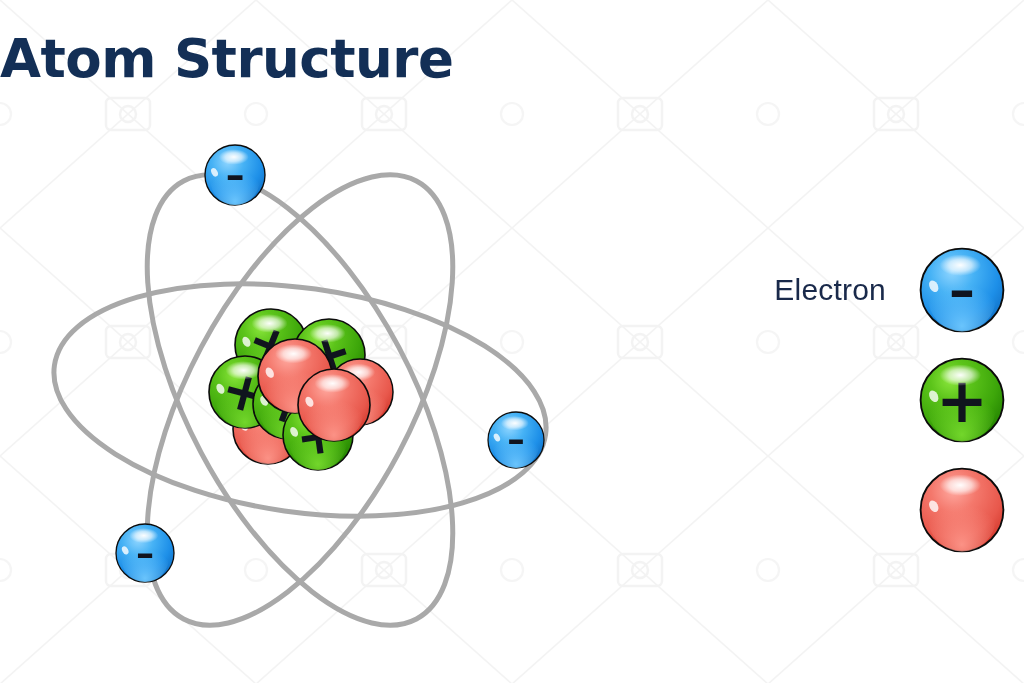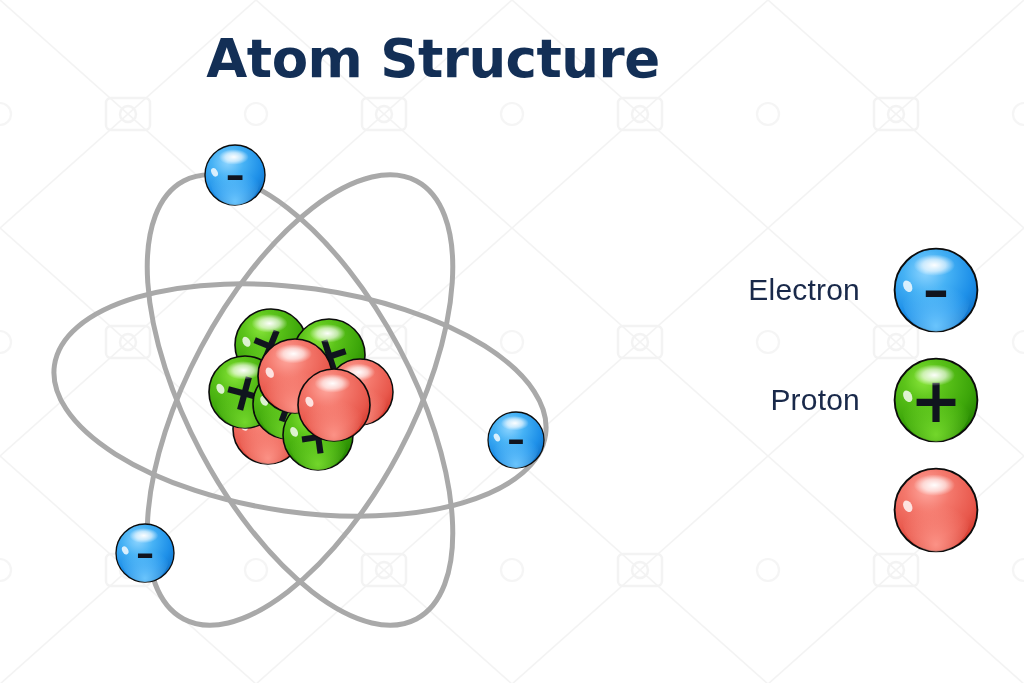--- a/index.html
+++ b/index.html
@@ -20,40 +20,40 @@
     position:absolute; inset:0;
     pointer-events:none;
     opacity:1;
   }
 
   
   #page-title {
     position:absolute;
     left:0; top:28px;
     width:866px;
-    text-align:center;
+    text-align:left;
     font-size:53px;
     font-weight:bold;
     letter-spacing:-0.5px;
     color:#132f56;
     font-family:"DejaVu Sans", sans-serif;
   }
 
   
   #atom-diagram {
     position:absolute;
     left:30px; top:100px;
     width:570px; height:570px;
   }
   #atom-svg { display:block; width:570px; height:570px; }
 
   
   #legend {
     position:absolute;
-    left:692px; top:240px;
+    left:718px; top:240px;
     width:300px; height:340px;
   }
   .legend-row {
     position:absolute;
     left:0; width:290px; height:100px;
     display:flex; align-items:center; justify-content:flex-end;
   }
   .legend-label {
     font-size:30px;
     font-weight:400;
@@ -237,21 +237,20 @@
           <g transform="translate(50,50)">
             <circle cx="0" cy="0" r="45" fill="url(#g-electron)" stroke="#0c0c0c" stroke-width="2.025"></circle>
             <circle cx="0" cy="8.1" r="36.9" fill="url(#g-electron-rim)"></circle>
             <text x="0" y="0" text-anchor="middle" dominant-baseline="central" fill="#10141e" font-family="&quot;DejaVu Sans&quot;, sans-serif" font-weight="bold" font-size="56.25" transform="rotate(0)">–</text>
             <ellipse cx="-1.8" cy="-27" rx="22.5" ry="11.700000000000001" fill="url(#g-spec)"></ellipse>
             <ellipse cx="-25.200000000000003" cy="-18" rx="4.5" ry="6.75" fill="#ffffff" opacity="0.80" transform="rotate(-28)"></ellipse>
           </g>
         </svg>
       </div>
       <div class="legend-row" style="top: 110px;">
-        <span class="legend-label">Proton</span>
         <svg class="legend-sphere" viewBox="0 0 100 100">
           <g transform="translate(50,50)">
             <circle cx="0" cy="0" r="45" fill="url(#g-proton)" stroke="#0c0c0c" stroke-width="2.025"></circle>
             <circle cx="0" cy="8.1" r="36.9" fill="url(#g-proton-rim)"></circle>
             <text x="0" y="0" text-anchor="middle" dominant-baseline="central" fill="#10141e" font-family="&quot;DejaVu Sans&quot;, sans-serif" font-weight="bold" font-size="67.5" transform="rotate(0)">+</text>
             <ellipse cx="-1.8" cy="-27" rx="22.5" ry="11.700000000000001" fill="url(#g-spec)"></ellipse>
             <ellipse cx="-25.200000000000003" cy="-18" rx="4.5" ry="6.75" fill="#ffffff" opacity="0.80" transform="rotate(-28)"></ellipse>
           </g>
         </svg>
       </div>

